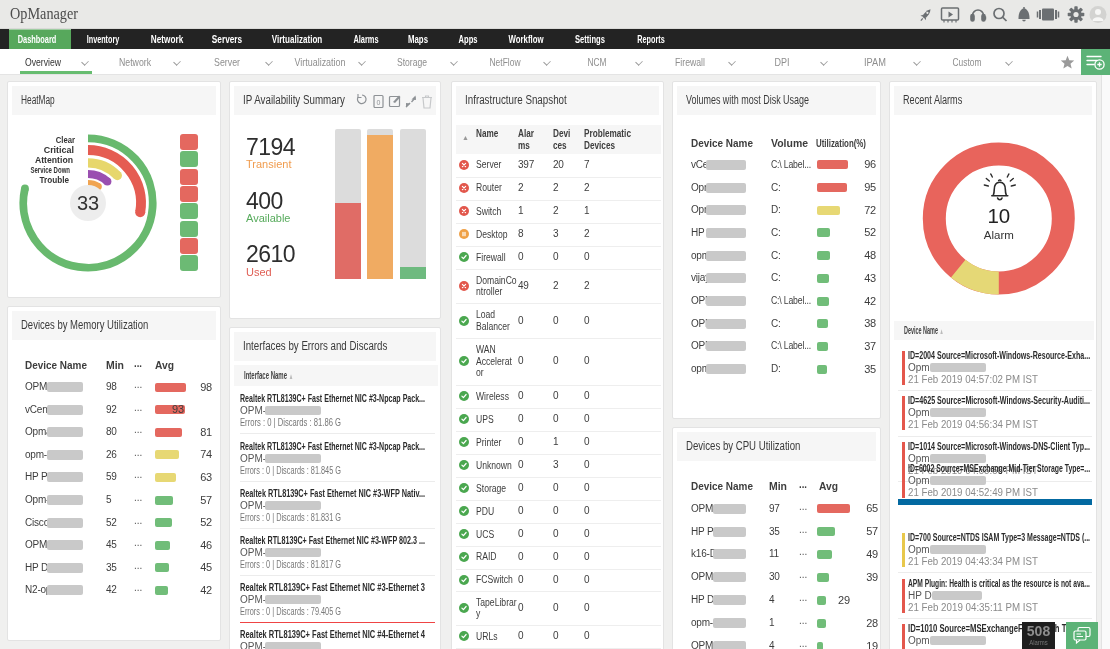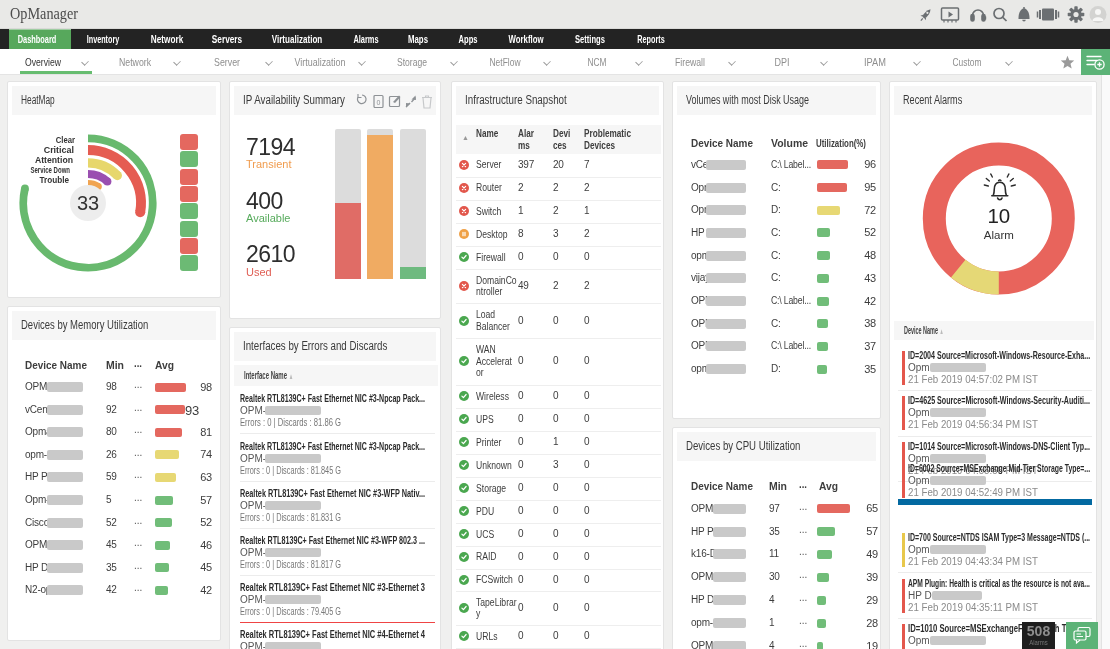--- a/index.html
+++ b/index.html
@@ -155,21 +155,21 @@
     <div class="msk" style="left:39px;top:75.0px;width:36px;height:10px"></div>
     <div class="cell abs" style="left:98px;top:74.0px">98</div>
     <div class="dots abs" style="left:126px;top:72.0px">...</div>
     <div class="bar" style="left:147px;top:75.5px;width:31px;background:#e4685f"></div>
     <div class="cell abs" style="left:164px;top:73.5px;width:40px;text-align:right;font-size:11px">98</div>
     <div class="cell abs" style="left:17px;top:96.6px;white-space:nowrap">vCent</div>
     <div class="msk" style="left:39px;top:97.6px;width:36px;height:10px"></div>
     <div class="cell abs" style="left:98px;top:96.6px">92</div>
     <div class="dots abs" style="left:126px;top:94.6px">...</div>
     <div class="bar" style="left:147px;top:98.1px;width:30px;background:#e4685f"></div>
-    <div class="cell abs" style="left:164px;top:96.1px;width:40px;text-align:center;font-size:13px">93</div>
+    <div class="cell abs" style="left:164px;top:96.1px;width:40px;text-align:left;font-size:11px">93</div>
     <div class="cell abs" style="left:17px;top:119.2px;white-space:nowrap">Opma</div>
     <div class="msk" style="left:39px;top:120.2px;width:36px;height:10px"></div>
     <div class="cell abs" style="left:98px;top:119.2px">80</div>
     <div class="dots abs" style="left:126px;top:117.2px">...</div>
     <div class="bar" style="left:147px;top:120.7px;width:27px;background:#e4685f"></div>
     <div class="cell abs" style="left:164px;top:118.7px;width:40px;text-align:right;font-size:11px">81</div>
     <div class="cell abs" style="left:17px;top:141.8px;white-space:nowrap">opm-w</div>
     <div class="msk" style="left:39px;top:142.8px;width:36px;height:10px"></div>
     <div class="cell abs" style="left:98px;top:141.8px">26</div>
     <div class="dots abs" style="left:126px;top:139.8px">...</div>
@@ -559,21 +559,21 @@
     <div class="msk" style="left:40px;top:144.3px;width:33px;height:10px"></div>
     <div class="cell abs" style="left:96px;top:143.3px">30</div>
     <div class="dots abs" style="left:126px;top:141.3px">...</div>
     <div class="bar" style="left:144px;top:144.8px;width:12px;background:#71bd79"></div>
     <div class="cell abs" style="left:165px;top:142.8px;width:40px;text-align:right;font-size:11px">39</div>
     <div class="cell abs" style="left:18px;top:166.2px;white-space:nowrap">HP D</div>
     <div class="msk" style="left:40px;top:167.2px;width:33px;height:10px"></div>
     <div class="cell abs" style="left:96px;top:166.2px">4</div>
     <div class="dots abs" style="left:126px;top:164.2px">...</div>
     <div class="bar" style="left:144px;top:167.7px;width:9px;background:#71bd79"></div>
-    <div class="cell abs" style="left:165px;top:165.7px;width:40px;text-align:right;font-size:11px">29</div>
+    <div class="cell abs" style="left:165px;top:165.7px;width:40px;font-size:11px">29</div>
     <div class="cell abs" style="left:18px;top:189.1px;white-space:nowrap">opm-</div>
     <div class="msk" style="left:40px;top:190.1px;width:33px;height:10px"></div>
     <div class="cell abs" style="left:96px;top:189.1px">1</div>
     <div class="dots abs" style="left:126px;top:187.1px">...</div>
     <div class="bar" style="left:144px;top:190.6px;width:9px;background:#71bd79"></div>
     <div class="cell abs" style="left:165px;top:188.6px;width:40px;text-align:right;font-size:11px">28</div>
     <div class="cell abs" style="left:18px;top:212.0px;white-space:nowrap">OPMo</div>
     <div class="msk" style="left:40px;top:213.0px;width:33px;height:10px"></div>
     <div class="cell abs" style="left:96px;top:212.0px">4</div>
     <div class="dots abs" style="left:126px;top:210.0px">...</div>

